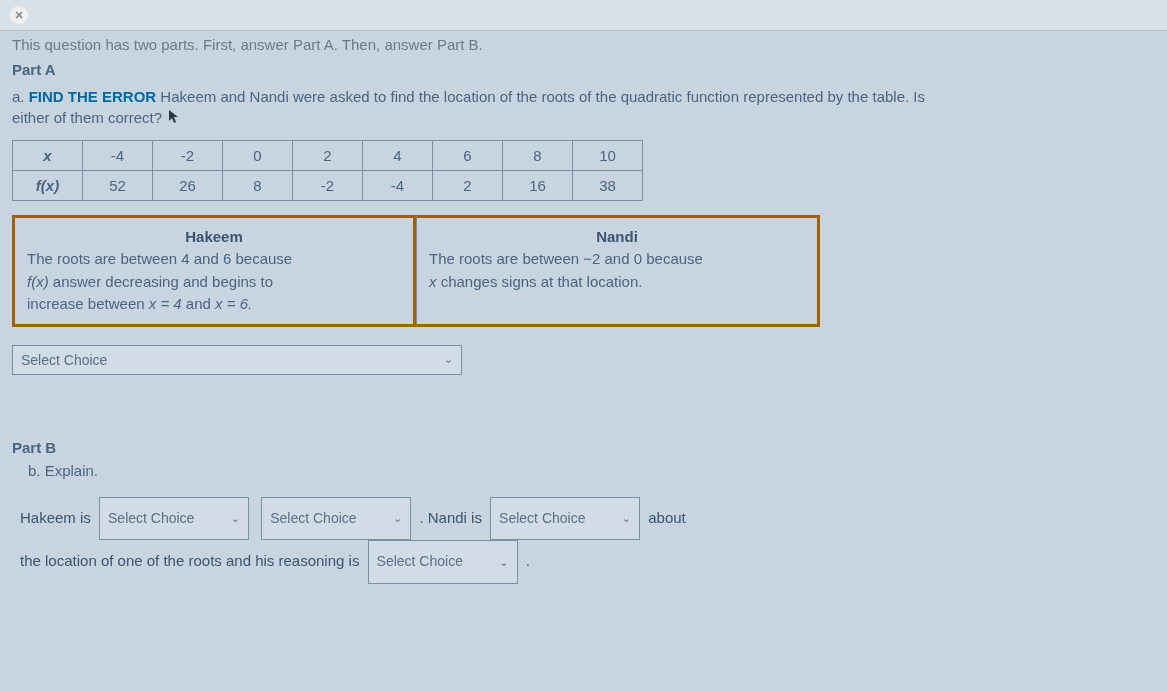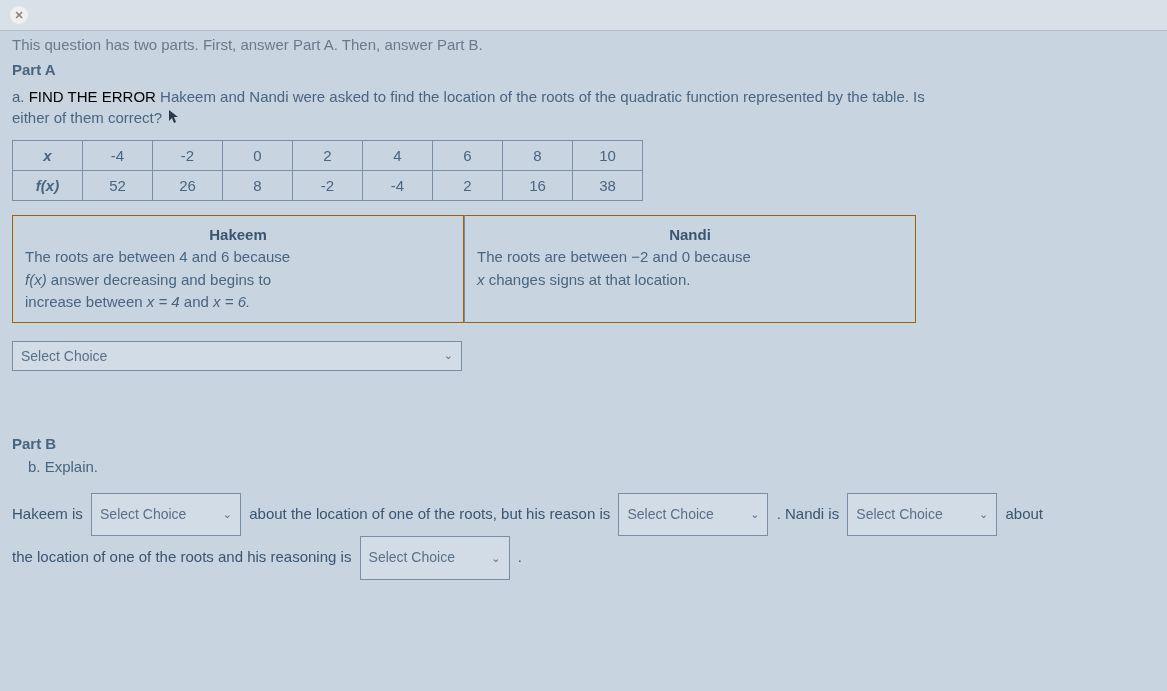--- a/index.html
+++ b/index.html
@@ -28,21 +28,21 @@
     border-radius: 50%;
     display: flex; align-items: center; justify-content: center;
     color: #888;
     font-size: 11px;
     font-weight: bold;
   }
   .content { padding: 4px 8px 8px 12px; }
   .line { padding: 1px 0 6px 0; color: #5a7088; }
   .intro { color: #6a7a8a; padding-bottom: 4px; }
   .part-label { font-weight: 700; color: #4a6580; padding: 4px 0 8px 0; }
-  .find-error { font-weight: 400; color: #000000; text-align: center; }
+  .find-error { font-weight: 700; color: #0369a1; text-align: center; }
   .prompt { color: #4a6580; line-height: 1.4; padding-bottom: 4px; }
   .cursor { display:inline-block; vertical-align:middle; margin-left:2px; }
   table.data {
     border-collapse: collapse;
     margin: 6px 0 14px 0;
   }
   table.data td, table.data th {
     border: 1px solid #7a8fa5;
     text-align: center;
     padding: 6px 0;
@@ -51,23 +51,23 @@
     font-weight: 500;
     background: #c8d4e0;
   }
   table.data th { font-weight: 600; font-style: italic;}
   .pair {
     display: flex;
     gap: 0;
     margin-bottom: 18px;
   }
   .box {
-    border: 1px solid #a16207;
+    border: 3px solid #a16207;
     padding: 8px 12px;
-    width: 452px;
+    width: 404px;
     line-height: 1.5;
     color: #4a6580;
   }
   .box + .box { border-left: 1px solid #7a8fa5; }
   .box .name { font-weight: 600; text-align: center; color:#3a5570;}
   .ital { font-style: italic; }
   .sel {
     border: 1px solid #7a8fa5;
     background: #d2dce6;
     color: #5a7088;
@@ -76,21 +76,21 @@
     display: inline-flex;
     align-items: center;
     justify-content: space-between;
     gap: 16px;
     min-width: 140px;
   }
   .sel.wide { width: 450px; margin-bottom: 30px;}
   .chev { font-size: 11px; color:#5a7088;}
   .partB { padding-top: 8px; font-weight:600; color:#4a6580;margin-top:26px; }
   .explain { padding: 6px 0 18px 0; color:#4a6580;margin-left:16px; }
-  .body-text { line-height: 2.4; color:#3a5570;}
+  .body-text { line-height: 2.4; color:#3a5570;margin-left:8px;}
   .body-text .sel { min-width: 150px; padding:4px 8px; margin:0 4px; vertical-align:middle;}
 </style>
 </head>
 <body>
 
 <div class="url-bar">
   <span class="url-icon">✕</span>
 </div>
 
 <div class="content">
@@ -164,21 +164,20 @@
 
   <div class="partB">Part B</div>
   <div class="explain">b. Explain.</div>
 
   <div class="body-text">
     <span>Hakeem is </span>
     <span class="sel">
       <span>Select Choice</span>
       <span class="chev">⌄</span>
     </span>
-    <span> about the location of one of the roots, but his reason is </span>
     <span class="sel">
       <span>Select Choice</span>
       <span class="chev">⌄</span>
     </span>
     <span>. Nandi is </span>
     <span class="sel">
       <span>Select Choice</span>
       <span class="chev">⌄</span>
     </span>
     <span> about</span>

